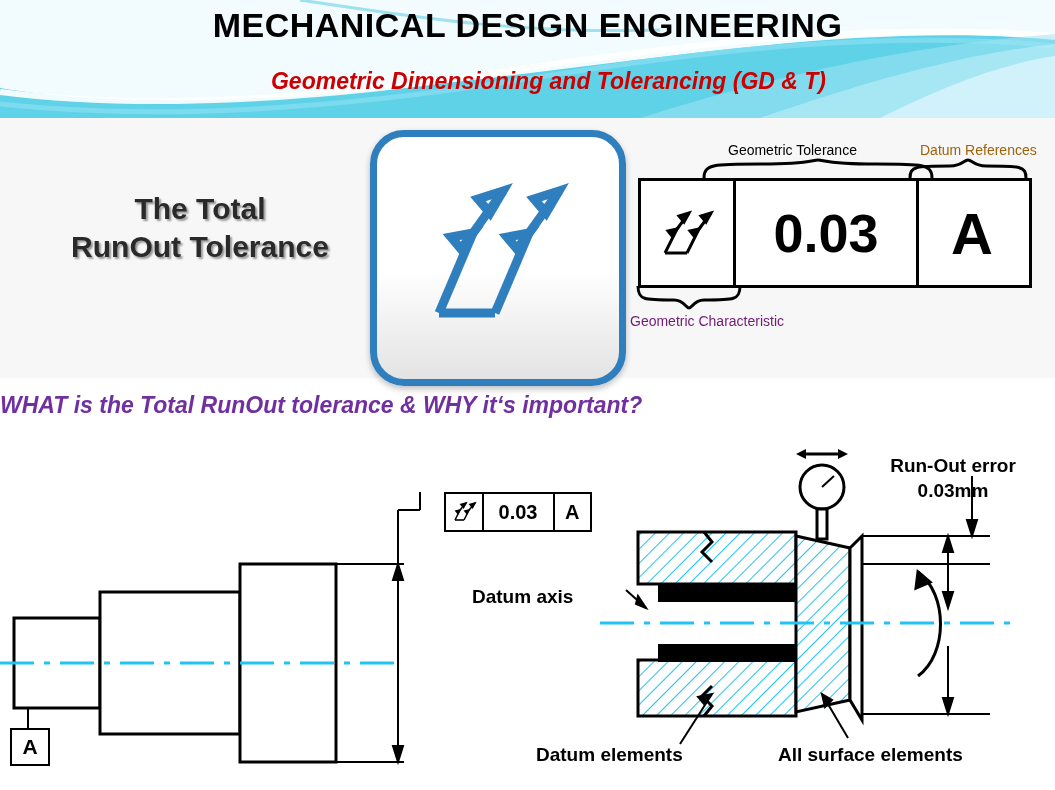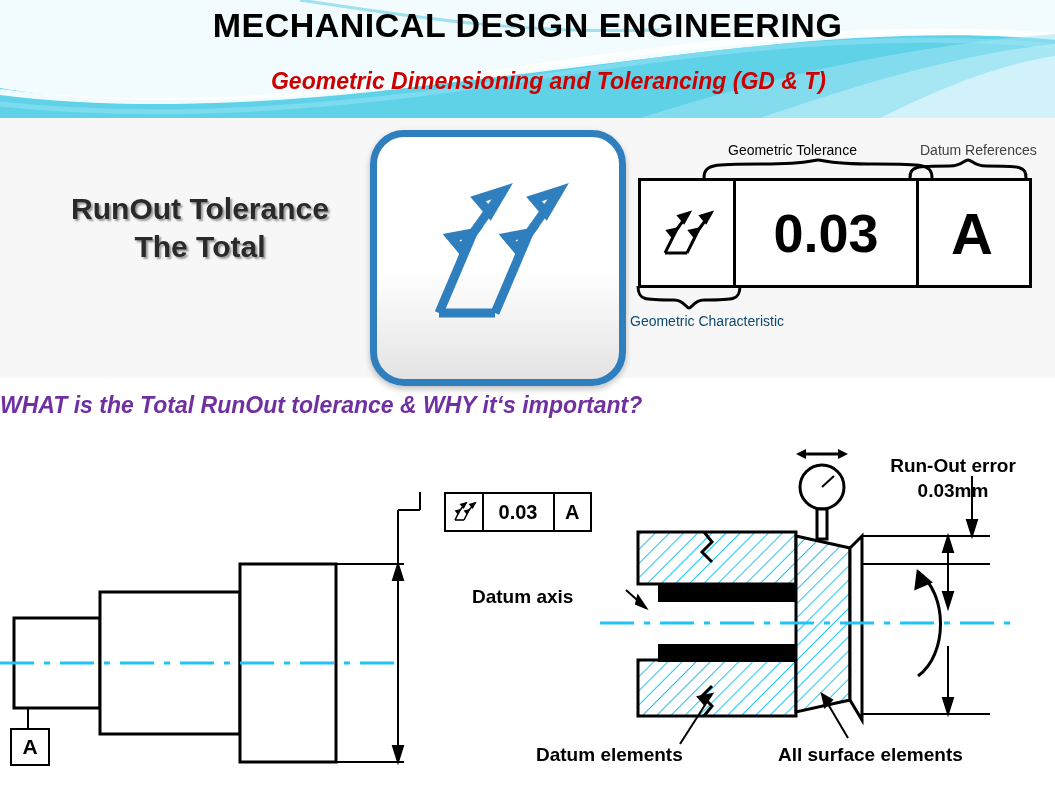--- a/index.html
+++ b/index.html
@@ -127,28 +127,28 @@
     position: absolute;
     left: 728px; top: 142px;
     font-size: 14px;
     color: #000;
     z-index: 7;
   }
   .lbl-datum-ref {
     position: absolute;
     left: 920px; top: 142px;
     font-size: 14px;
-    color: #404040;
+    color: #a16207;
     z-index: 7;
   }
   .lbl-geo-char {
     position: absolute;
     left: 630px; top: 313px;
     font-size: 14px;
-    color: #0c4a6e;
+    color: #701a75;
     z-index: 7;
   }
   .brace {
     position: absolute;
     z-index: 7;
   }
 
   
   .question {
     position: absolute;
@@ -241,22 +241,22 @@
     <path d="M880,118 C940,88 1000,64 1055,56 L1055,118 Z" fill="#e2f7fc" opacity="0.7"></path>
     <path d="M300,0 C420,18 520,34 660,30" stroke="#4ec6e0" stroke-width="3" fill="none" opacity="0.5"></path>
   </svg>
   <div class="title-main">MECHANICAL DESIGN ENGINEERING</div>
   <div class="title-sub">Geometric Dimensioning and Tolerancing  (GD &amp; T)</div>
 </div>
 
 <div class="band"></div>
 
 <div class="band-left-title">
+  <div>The Total</div>
   <div>RunOut Tolerance</div>
-  <div>The Total</div>
 </div>
 
 <div class="icon-tile">
   <svg width="228" height="228" viewBox="0 0 228 228">
     <g fill="none" stroke="#2f7fbf" stroke-width="9" stroke-linejoin="miter">
 
       <path d="M62,176 L96,96"></path>
       <path d="M96,96 L126,54"></path>
       <path d="M126,54 L101,62 L113,76 Z"></path>
       <path d="M96,96 L74,100 L84,112 Z"></path>

